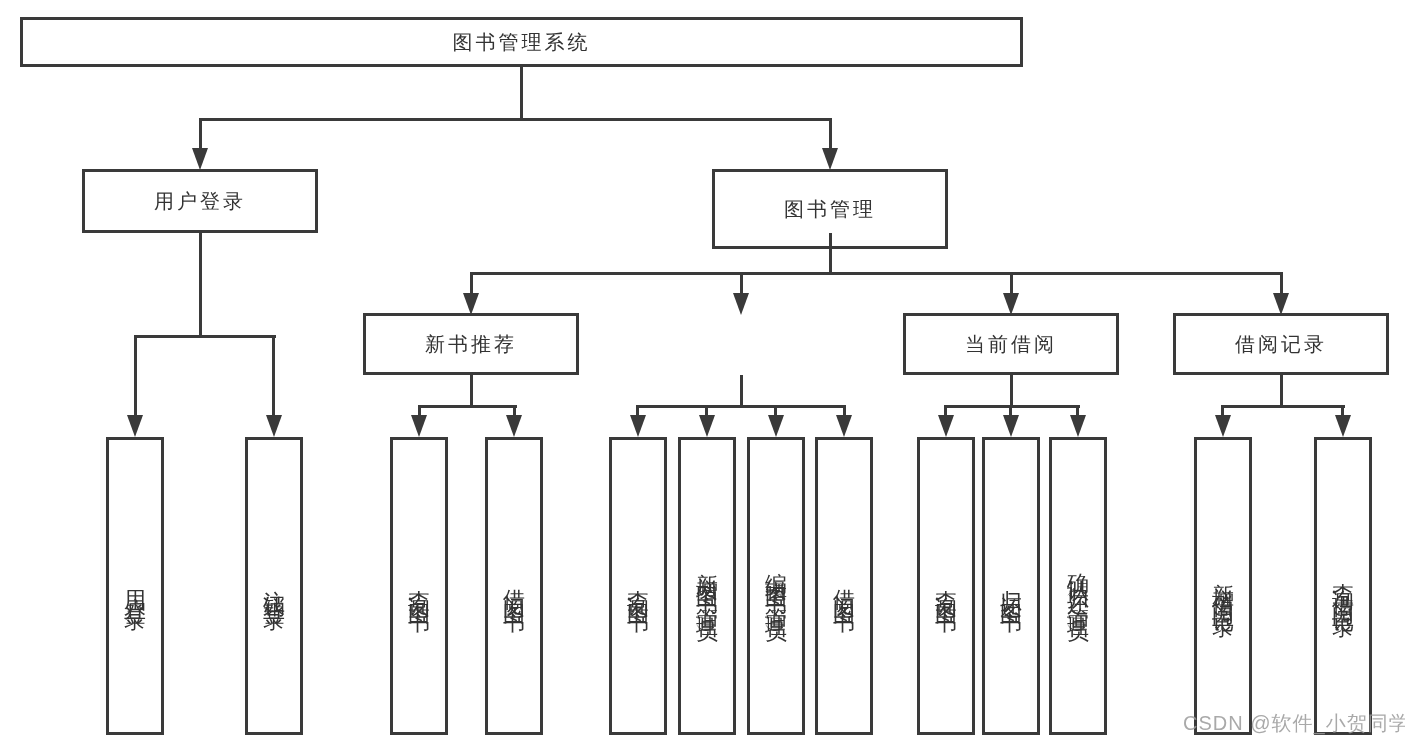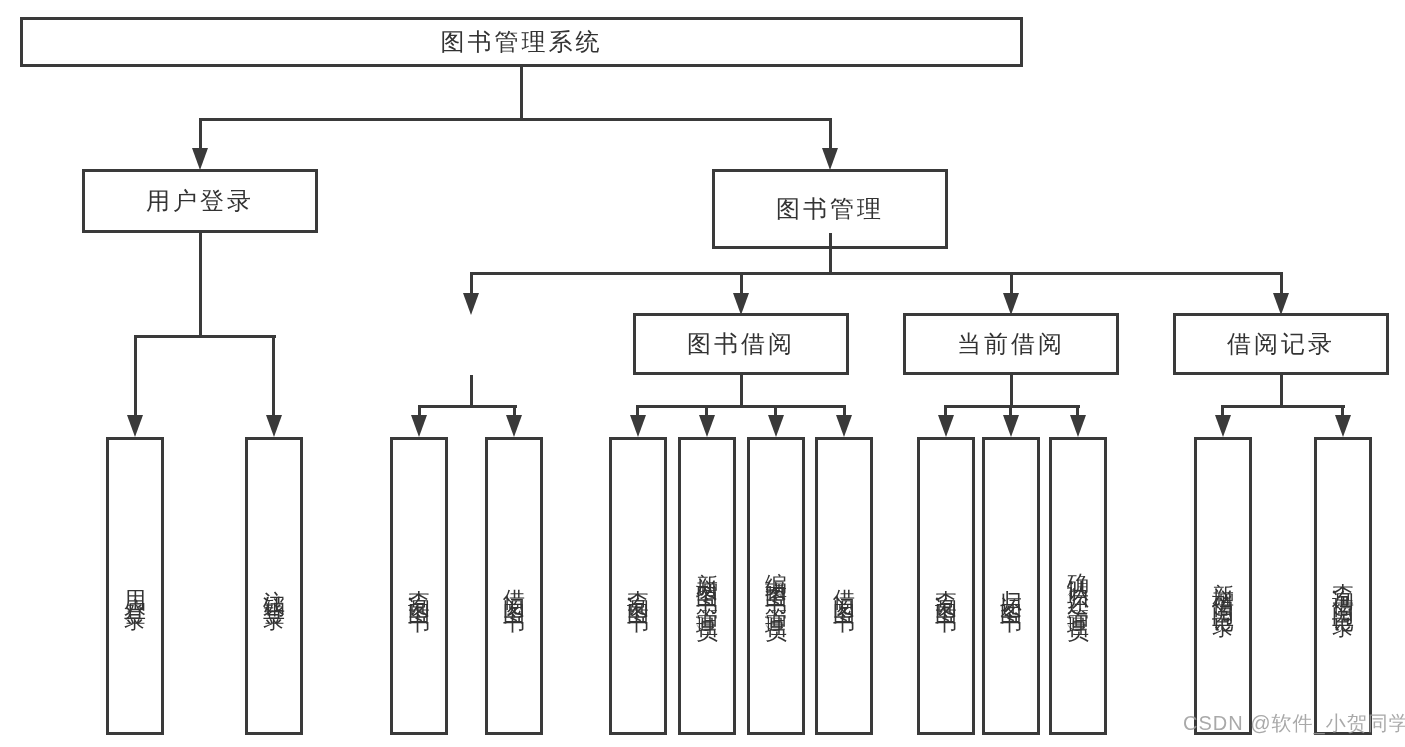--- a/index.html
+++ b/index.html
@@ -16,21 +16,21 @@
     box-sizing: border-box;
     border: 3px solid #3a3a3a;
     background: #ffffff;
     color: #333333;
     display: flex;
     align-items: center;
     justify-content: center;
     text-align: center;
   }
   .h-node {
-    font-size: 24px;
+    font-size: 20px;
     letter-spacing: 3px;
     white-space: nowrap;
   }
   .v-node {
     writing-mode: vertical-rl;
     text-orientation: mixed;
     font-size: 22px;
     letter-spacing: 7px;
     line-height: 1;
   }
@@ -58,21 +58,21 @@
 </head>
 <body>
 
 <div id="canvas">
 
   <div class="node h-node" style="left:20px; top:17px; width:1003px; height:50px;">图书管理系统</div>
 
   <div class="node h-node" style="left:82px; top:169px; width:236px; height:64px;">用户登录</div>
   <div class="node h-node" style="left:712px; top:169px; width:236px; height:80px;">图书管理</div>
 
-  <div class="node h-node" style="left:633px; top:313px; width:216px; height:62px;">图书借阅</div>
+  <div class="node h-node" style="left:363px; top:313px; width:216px; height:62px;">新书推荐</div>
   <div class="node h-node" style="left:903px; top:313px; width:216px; height:62px;">当前借阅</div>
   <div class="node h-node" style="left:1173px; top:313px; width:216px; height:62px;">借阅记录</div>
 
   <div class="node v-node" style="left:106px; top:437px; width:58px; height:298px;">用户登录</div>
   <div class="node v-node" style="left:245px; top:437px; width:58px; height:298px;">注销登录</div>
 
   <div class="node v-node" style="left:390px; top:437px; width:58px; height:298px;">查询图书</div>
   <div class="node v-node" style="left:485px; top:437px; width:58px; height:298px;">借阅图书</div>
 
   <div class="node v-node" style="left:609px; top:437px; width:58px; height:298px;">查询图书</div>

